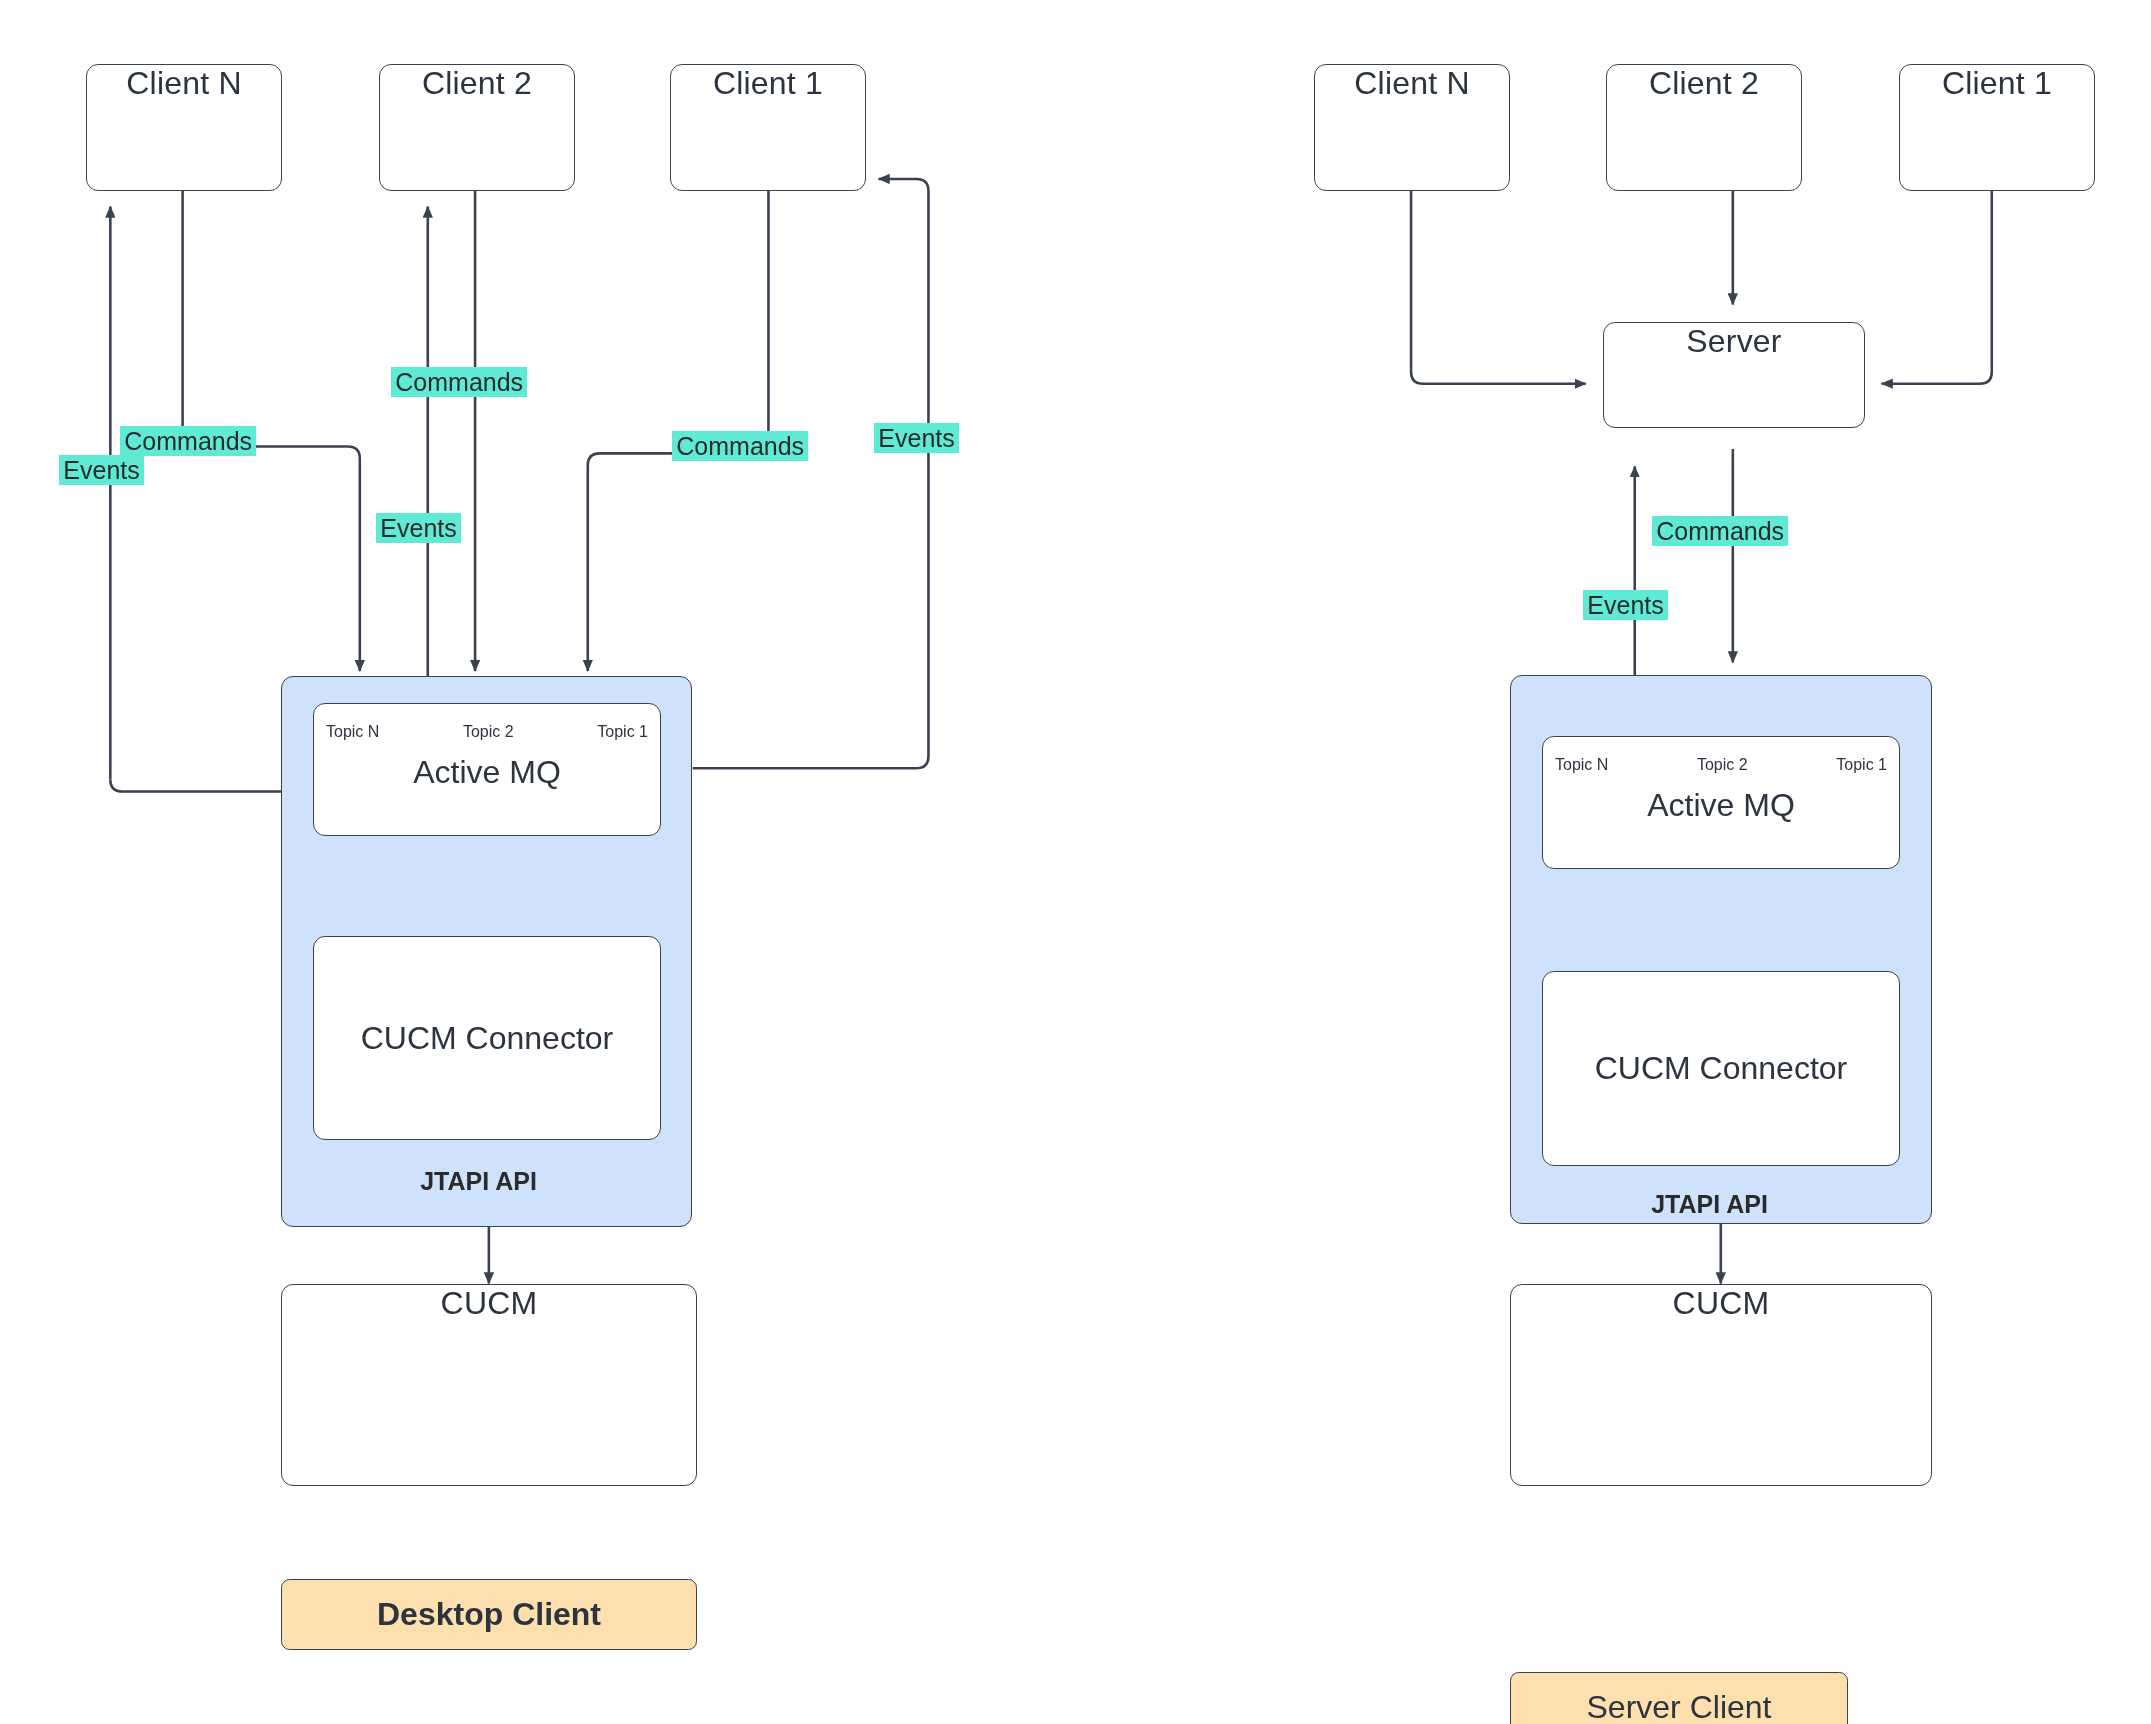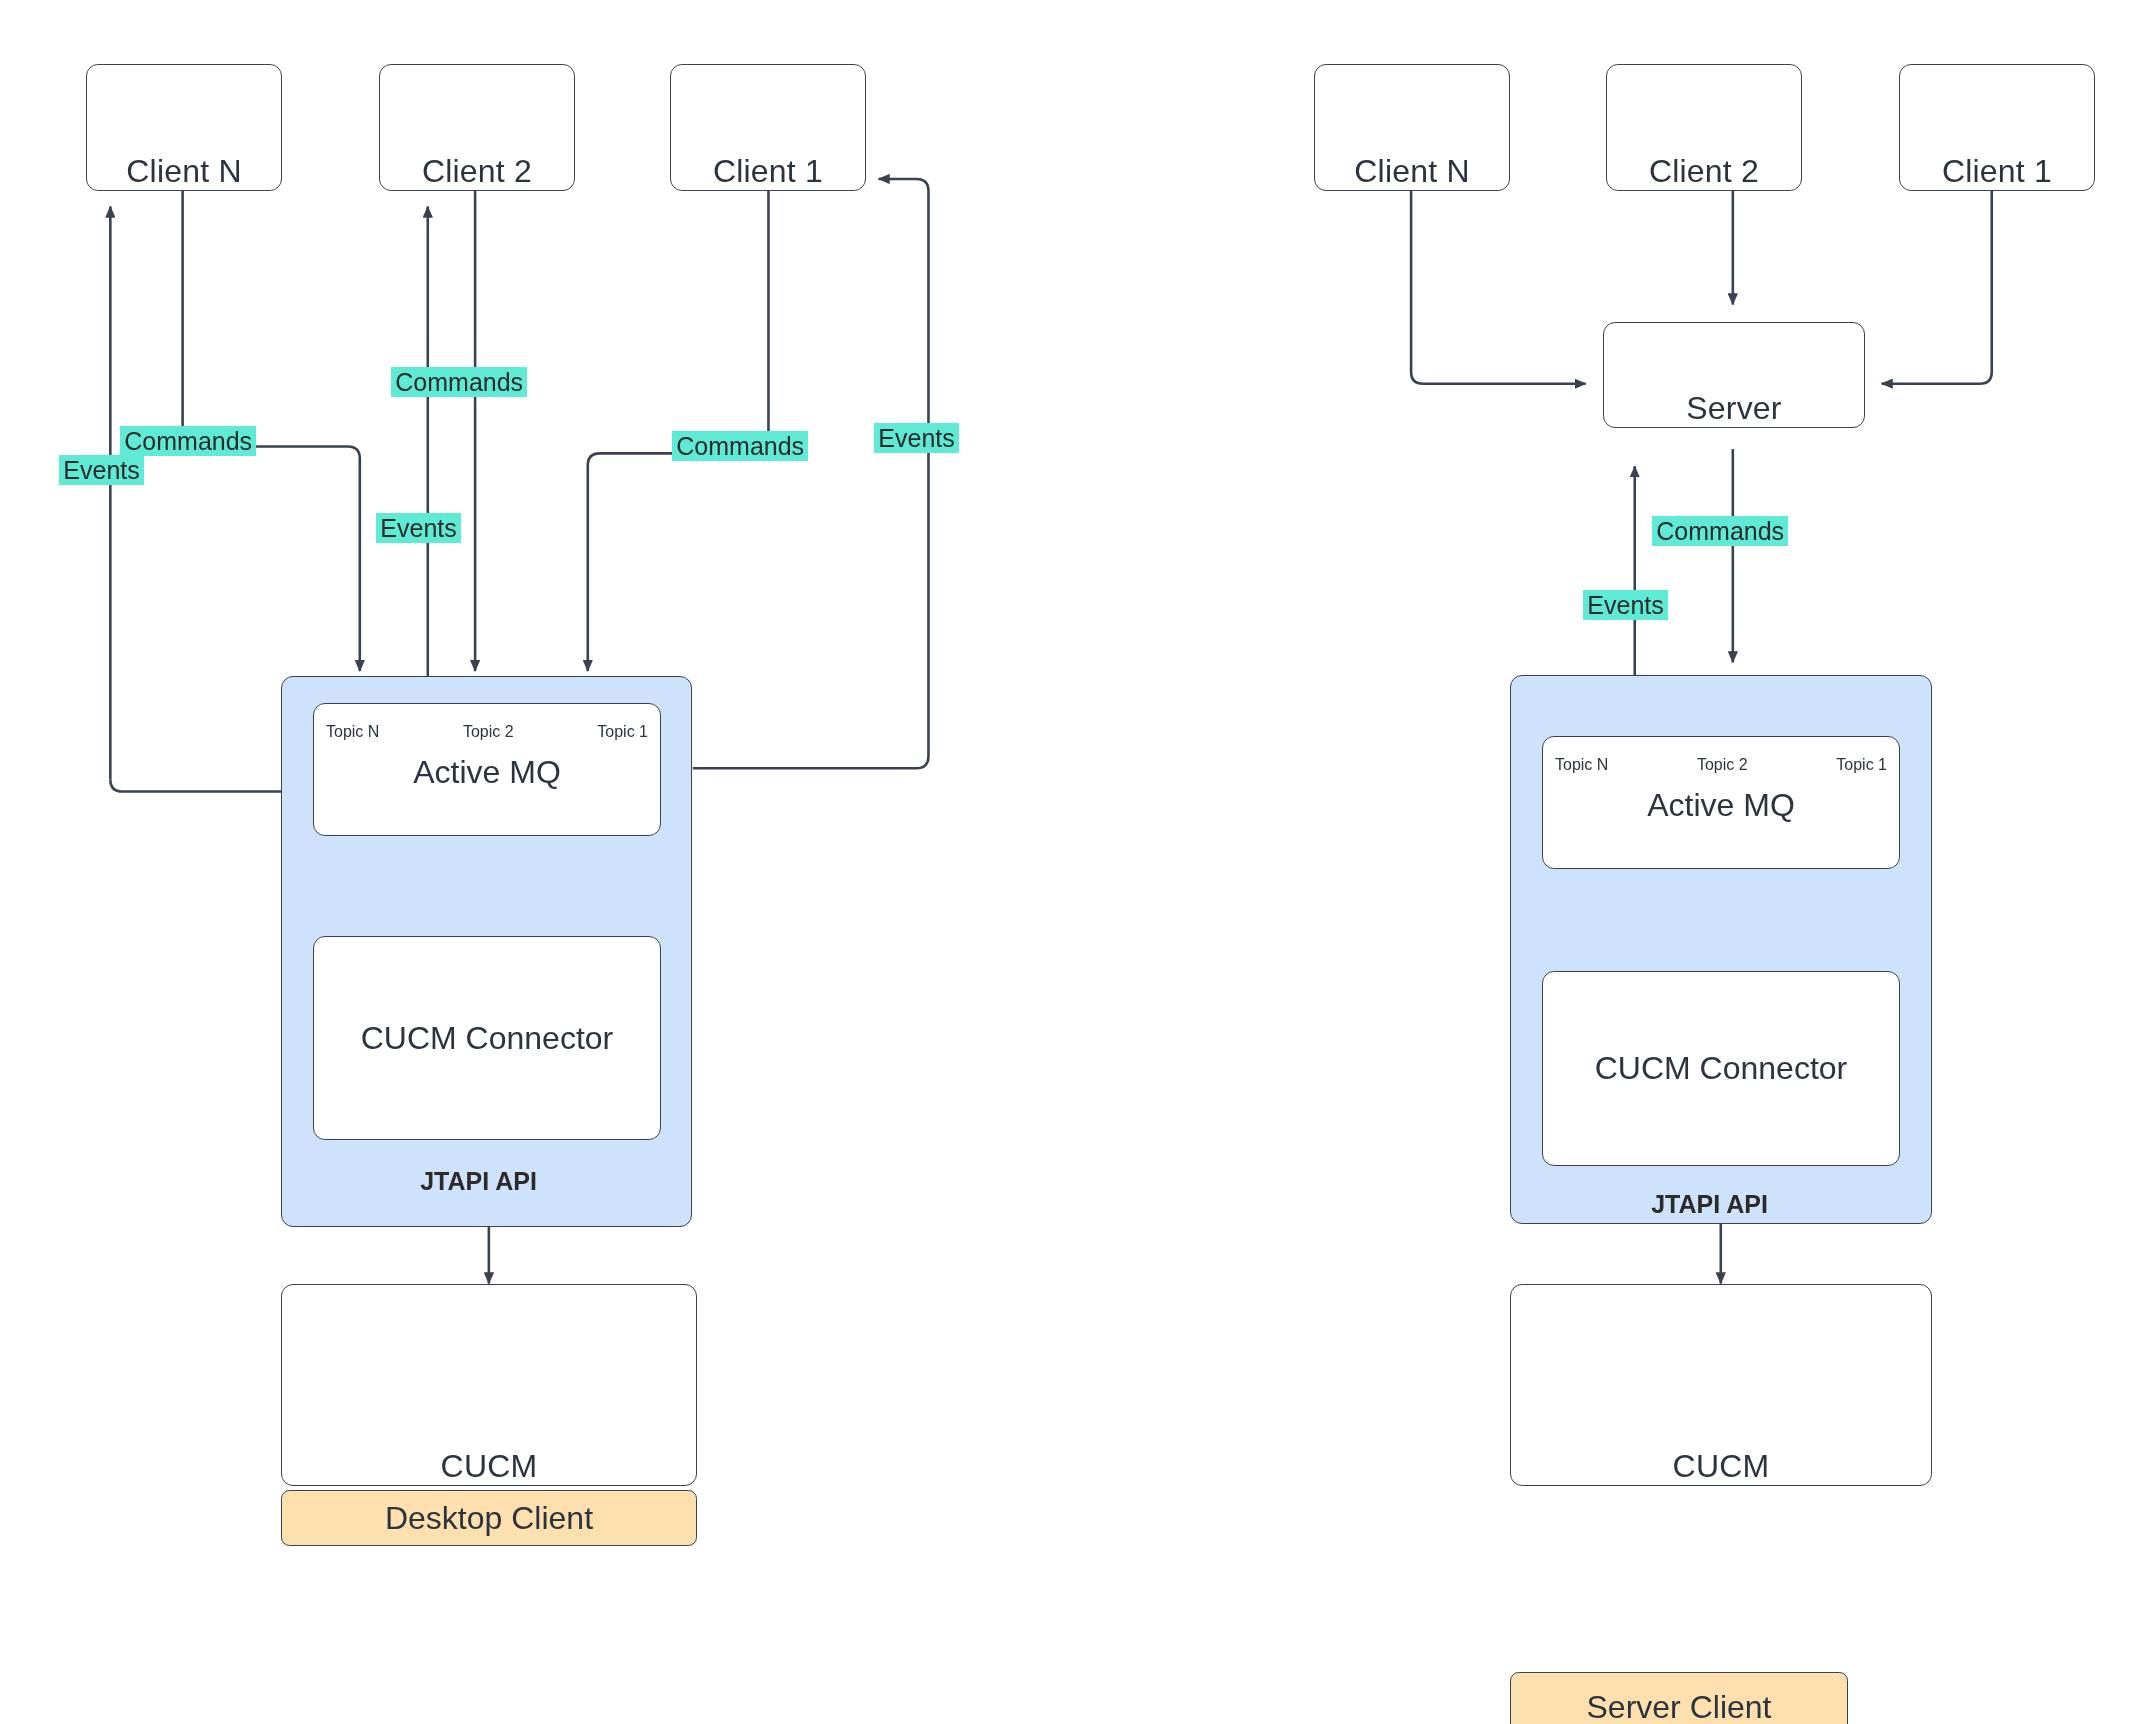--- a/index.html
+++ b/index.html
@@ -28,21 +28,21 @@
     height: 1724px;
     pointer-events: none;
   }
   .node {
     position: absolute;
     box-sizing: border-box;
     background: #ffffff;
     border: 1.7px solid #3a4150;
     border-radius: 12px;
     display: flex;
-    align-items: flex-end;
+    align-items: flex-start;
     justify-content: center;
     font-size: 32px;
     color: #2c3440;
     letter-spacing: 0.2px;
   }
   .node.topnode { font-size: 32px; }
   .group-box {
     position: absolute;
     box-sizing: border-box;
     background: #cfe2fb;
@@ -188,21 +188,21 @@
   <div class="conn-box" style="left:313px; top:936px; width:348px; height:204px;">
     <span>CUCM Connector</span>
   </div>
 
   <div class="jtapi-label" style="left:415px; top:1166px;">JTAPI API</div>
 
   <div class="node" style="left:281px; top:1284px; width:416px; height:202px;">
     <span>CUCM</span>
   </div>
 
-  <div class="legend-box" style="left:281px; top:1490px; width:416px; height:56px;">
+  <div class="legend-box" style="left:281px; top:1579px; width:416px; height:71px;font-weight:bold;">
     <span>Desktop Client</span>
   </div>
 
   <div class="edge-label" style="left:59px;  top:455px;">Events</div>
   <div class="edge-label" style="left:120px; top:426px;">Commands</div>
   <div class="edge-label" style="left:391px; top:367px;">Commands</div>
   <div class="edge-label" style="left:376px; top:513px;">Events</div>
   <div class="edge-label" style="left:672px; top:431px;">Commands</div>
   <div class="edge-label" style="left:874px; top:423px;">Events</div>
 

